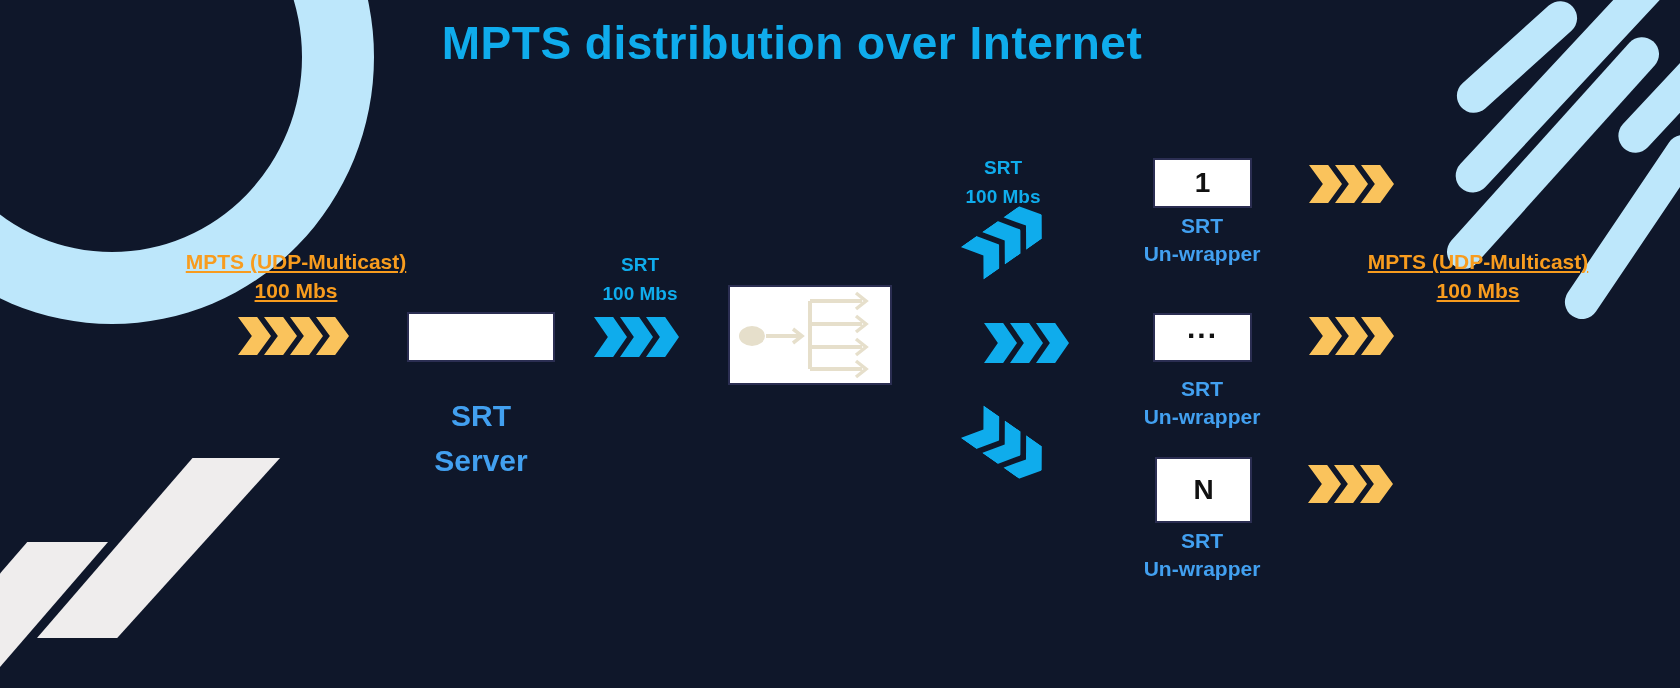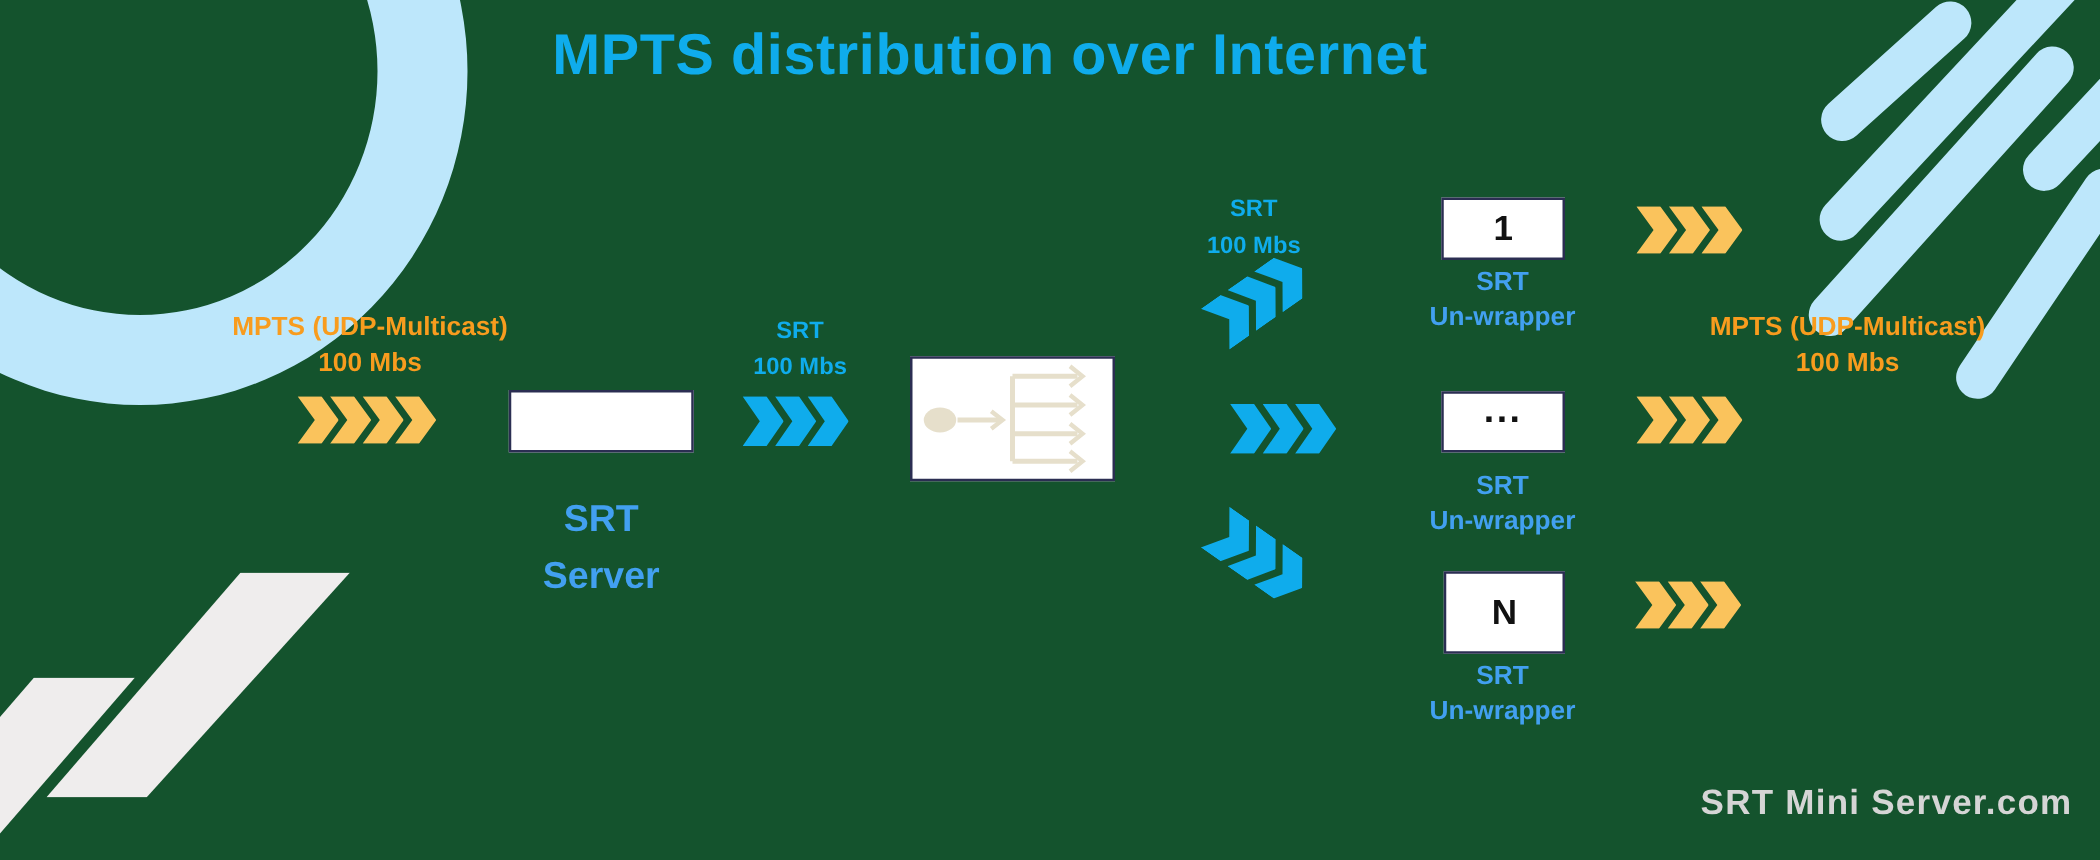--- a/index.html
+++ b/index.html
@@ -1,18 +1,18 @@
 <!DOCTYPE html>
 <html><head>
 <meta charset="utf-8">
 <style>
   html,body{margin:0;padding:0;background:#e8eef2;}
   .stage{
     position:relative;width:1680px;height:688px;overflow:hidden;
-    background:#14532d;
+    background:#0f172a;
     font-family:"Liberation Sans","DejaVu Sans",sans-serif;
   }
   
   .ring{
     position:absolute;left:-150px;top:-210px;width:380px;height:390px;
     border:72px solid #BDE7FB;border-radius:50%;
   }
   .cap{position:absolute;height:34px;border-radius:17px;background:#BDE7FB;}
   .cap-a{width:150px;left:1442px;top:40px;transform:rotate(-42deg);}
   .cap-b{width:290px;left:1415px;top:65px;transform:rotate(-47deg);}
@@ -21,21 +21,21 @@
   .cap-e{width:200px;left:1592px;top:58px;transform:rotate(-47deg);}
   .stripe{position:absolute;background:#EFEDED;}
   .stripe-big{left:37px;top:458px;width:243px;height:180px;
     clip-path:polygon(64% 0,100% 0,33% 100%,0 100%);}
   .stripe-small{left:-99px;top:542px;width:207px;height:146px;
     clip-path:polygon(61% 0,100% 0,39% 100%,0 100%);}
   
   .txt{position:absolute;text-align:center;font-weight:bold;}
   .title{left:0;top:16px;width:1584px;font-size:46px;letter-spacing:.5px;
     color:#0FACEC;font-weight:bold;}
-  .orange{color:#F89C1E;}
+  .orange{color:#F89C1E;text-decoration:underline;}
   .cyan{color:#0FACEC;}
   .blue{color:#42A0F0;}
   .lbl-in{left:156px;top:248px;width:280px;font-size:21px;line-height:1.38;}
   .lbl-wrapper{left:381px;top:393px;width:200px;font-size:30px;line-height:1.5;}
   .lbl-link{left:560px;top:250px;width:160px;font-size:19px;line-height:1.55;}
   .lbl-server{left:700px;top:398px;width:220px;font-size:31px;line-height:1.5;}
   .lbl-branch{left:923px;top:153px;width:160px;font-size:19px;line-height:1.55;}
   .lbl-un{width:180px;left:1112px;font-size:21px;line-height:1.33;}
   .lbl-un1{top:212px;} .lbl-un2{top:375px;} .lbl-un3{top:527px;}
   .lbl-out{left:1338px;top:248px;width:280px;font-size:21px;line-height:1.38;}
@@ -187,15 +187,14 @@
     <span class="chev or"></span>
     <span class="chev or"></span>
     <span class="chev or"></span>
   </div>
 
   <div class="txt orange lbl-out">
     <div>MPTS (UDP-Multicast)</div>
     <div>100 Mbs</div>
   </div>
 
-  <div class="watermark">SRT Mini Server.com</div>
 
 </div>
 
 </body></html>

